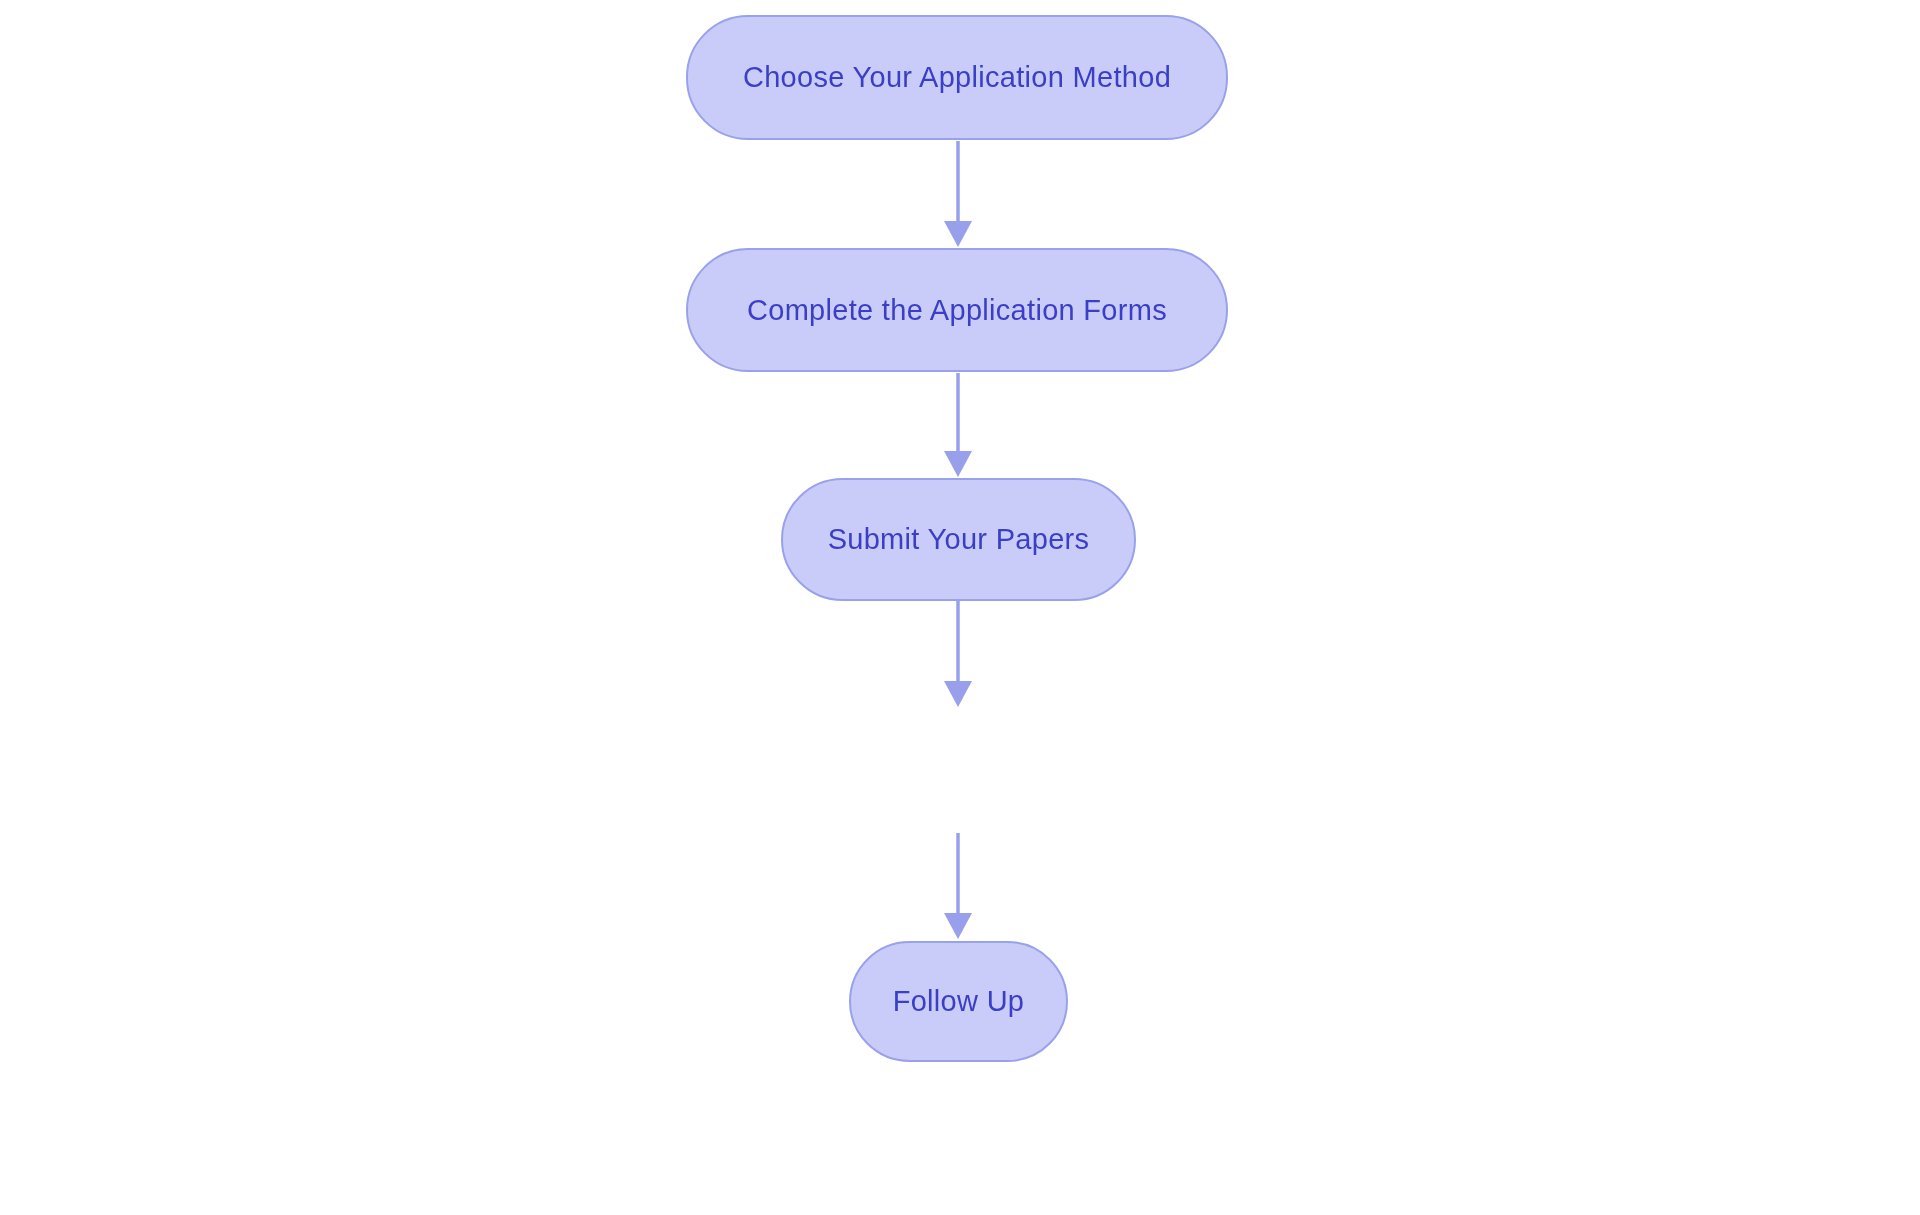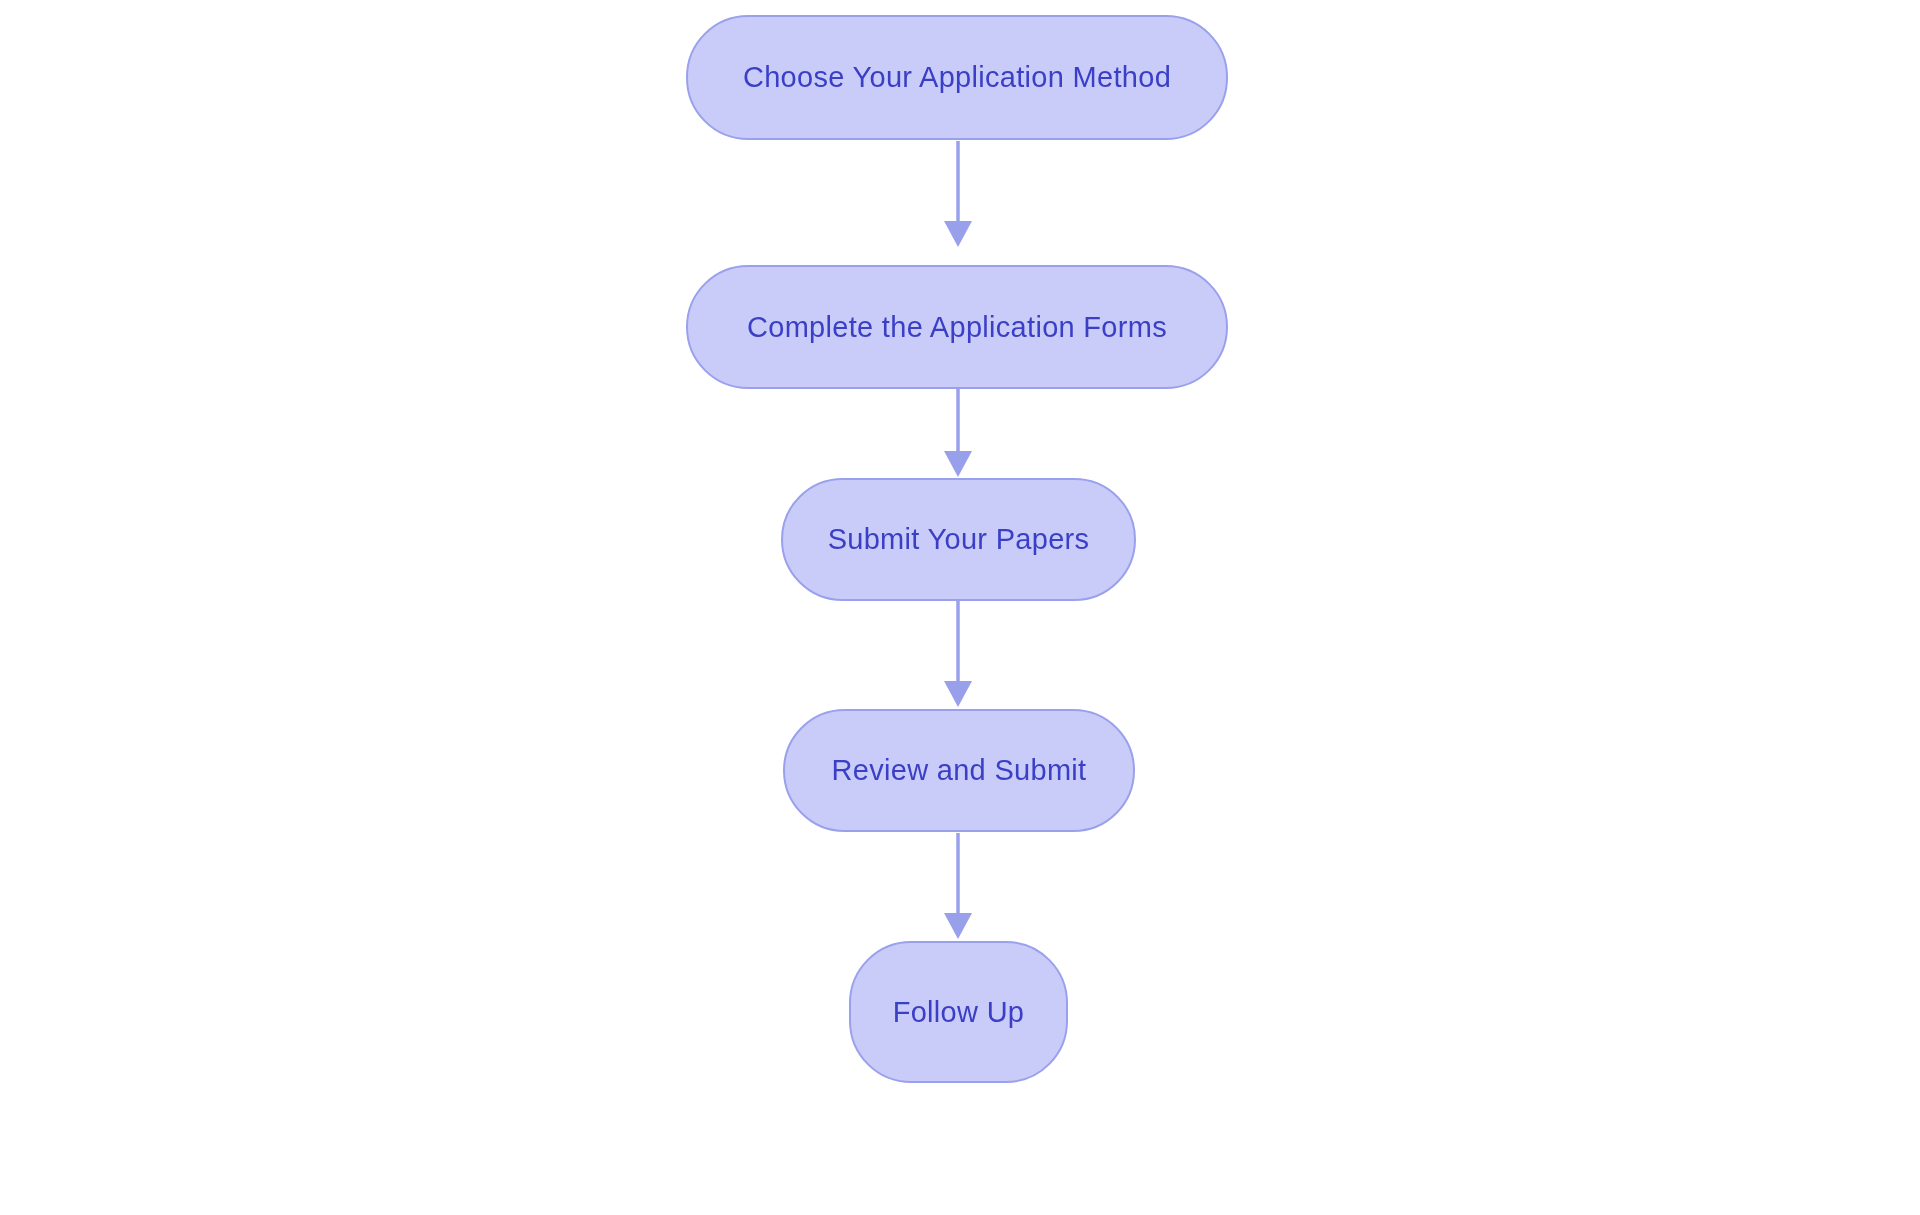--- a/index.html
+++ b/index.html
@@ -29,24 +29,24 @@
     align-items: center;
     justify-content: center;
   }
   .node .label {
     color: var(--node_text, #3a3fc6);
     font-size: 29px;
     letter-spacing: 0.3px;
     white-space: nowrap;
   }
   #node-1 { left: 686px; top:  15px; width: 542px; height: 125px; }
-  #node-2 { left: 686px; top: 248px; width: 542px; height: 124px; margin-top: 17px; }
+  #node-2 { left: 686px; top: 248px; width: 542px; height: 124px; }
   #node-3 { left: 781px; top: 478px; width: 355px; height: 123px; }
   #node-4 { left: 783px; top: 709px; width: 352px; height: 123px; }
-  #node-5 { left: 849px; top: 941px; width: 219px; height: 142px; }
+  #node-5 { left: 849px; top: 941px; width: 219px; height: 121px; }
   svg.arrows {
     position: absolute;
     left: 0; top: 0;
     width: 1920px;
     height: 1215px;
     pointer-events: none;
   }
   .arrow-shaft {
     stroke: var(--arrow, #98a0ec);
     stroke-width: 3.5;
@@ -96,22 +96,19 @@
   </div>
 
   <div class="node" id="node-2">
     <span class="label">Complete the Application Forms</span>
   </div>
 
   <div class="node" id="node-3">
     <span class="label">Submit Your Papers</span>
   </div>
 
-  <div class="node" id="node-4">
-    <span class="label">Review and Submit</span>
-  </div>
 
   <div class="node" id="node-5">
     <span class="label">Follow Up</span>
   </div>
 
 
 </div>
 
 </body></html>

